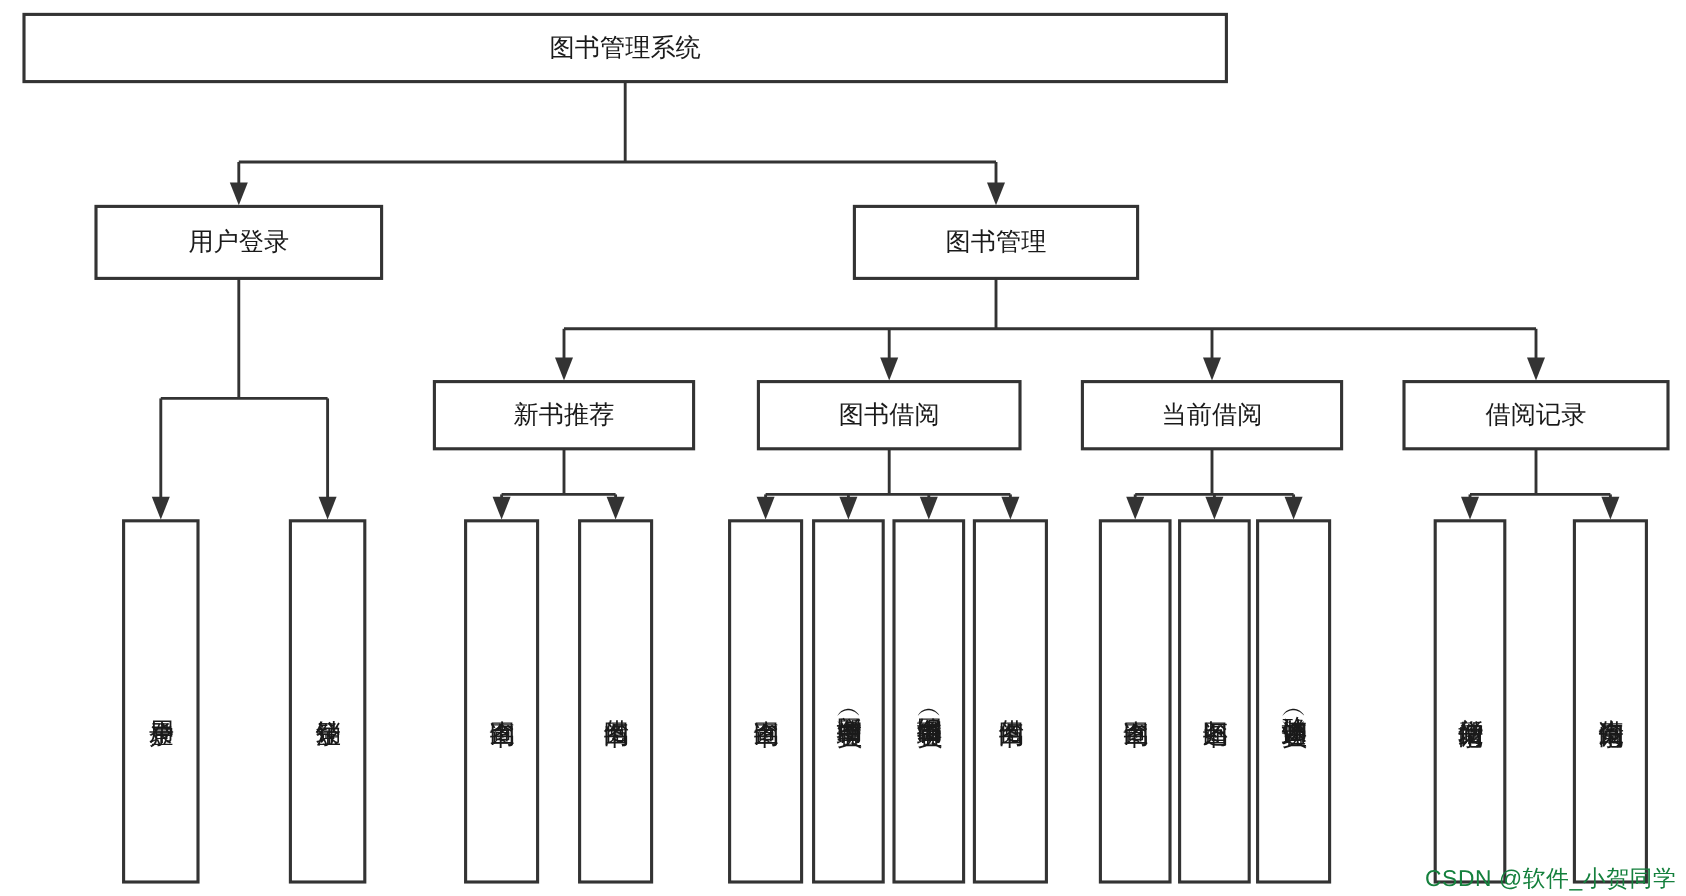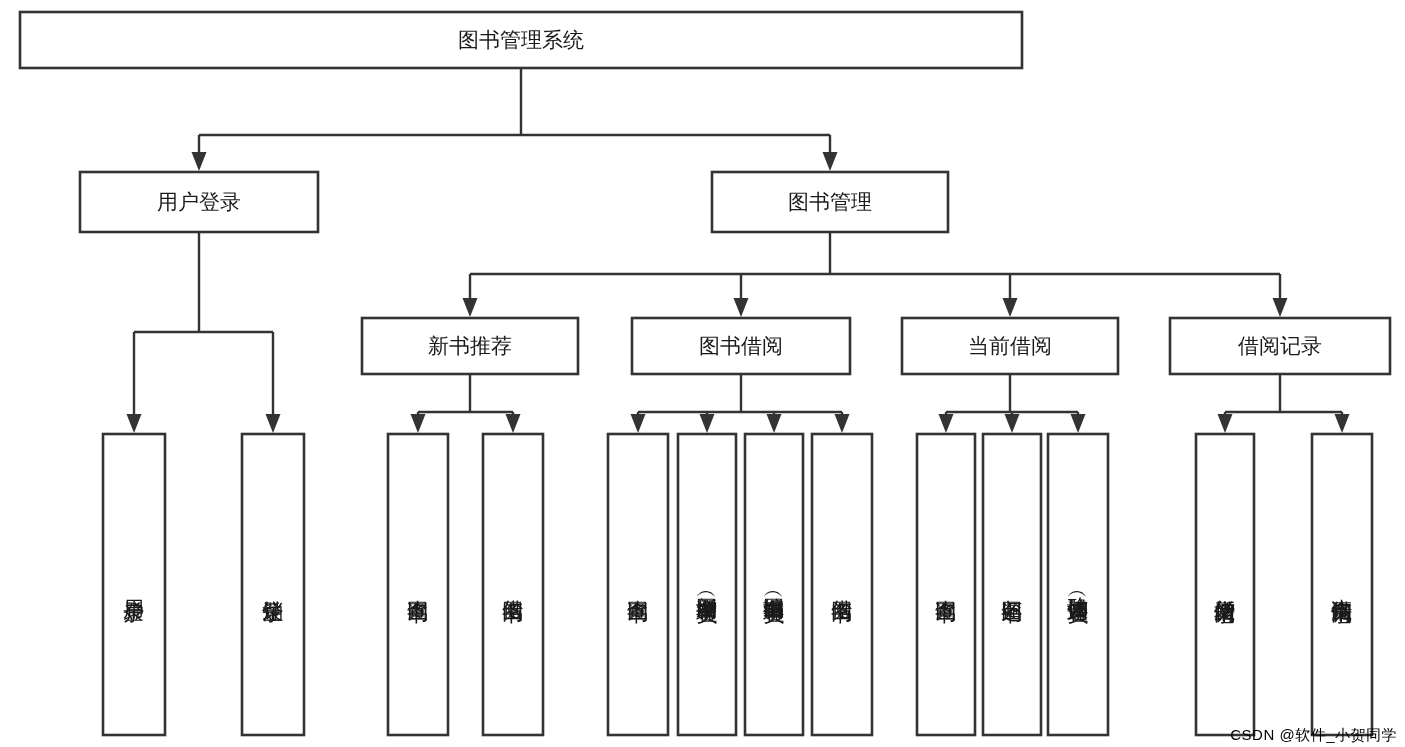--- a/index.html
+++ b/index.html
@@ -61,22 +61,22 @@
     align-items: center;
     justify-content: center;
     white-space: nowrap;
     pointer-events: none;
   }
   .watermark {
     position: absolute;
     right: 8px;
     bottom: 2px;
     font-family: "Liberation Sans", "DejaVu Sans", sans-serif;
-    font-size: 15px;
-    color: #000000;
+    font-size: 19px;
+    color: #15803d;
     letter-spacing: 0.5px;
     white-space: nowrap;
   }
 </style>
 </head>
 <body>
 
 <div id="diagram-root">
 
   <svg class="flow" viewBox="0 0 1405 747">

